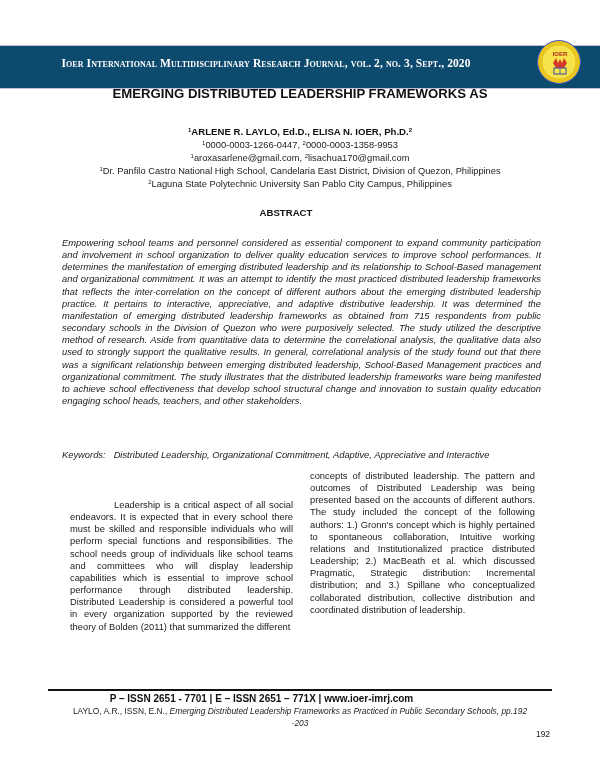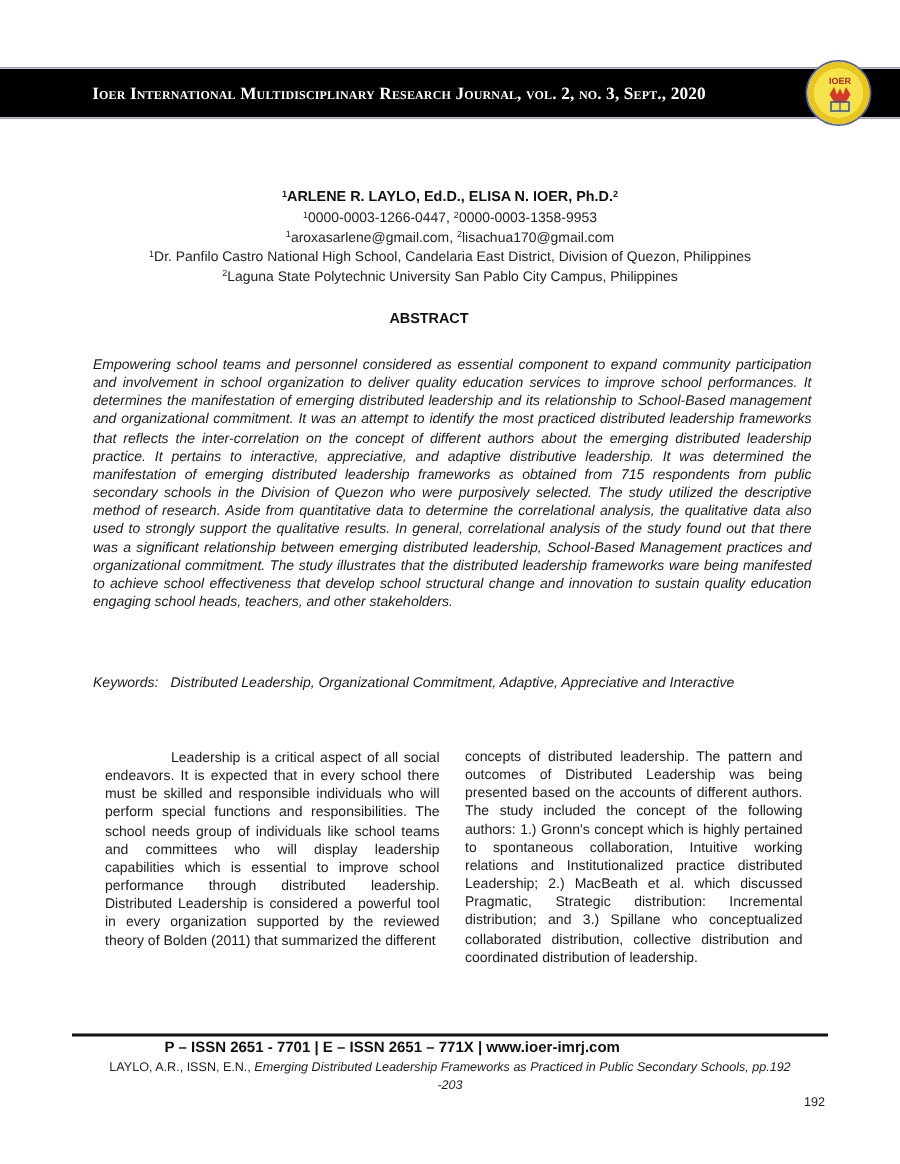--- a/index.html
+++ b/index.html
@@ -1,21 +1,21 @@
 <!DOCTYPE html>
 <html><head>
   <meta charset="utf-8">
   <style>
     * { margin: 0; padding: 0; box-sizing: border-box; }
     html, body { width: 600px; height: 776px; background: #ffffff; overflow: hidden; }
     body { position: relative; font-family: "Liberation Sans", sans-serif; color: #111; }
 
     .banner {
-      position: absolute; left: 0; top: 45px; width: 600px; height: 34px;
-      background: #000000;
+      position: absolute; left: 0; top: 45px; width: 600px; height: 44px;
+      background: #0c4a6e;
       border-top: 1px solid #bfbfd8;
       border-bottom: 1px solid #bfbfd8;
     }
     .banner-title {
       position: absolute; left: 0; top: 0; width: 532px; height: 34px;
       line-height: 34px; text-align: center;
       color: #ffffff; font-family: "Liberation Serif", serif;
       font-weight: bold; font-size: 11.5px; font-variant: small-caps;
       letter-spacing: 0.1px; white-space: nowrap;
     }
@@ -53,21 +53,21 @@
     .keywords {
       position: absolute; left: 62px; top: 449px; width: 479px;
       font-style: italic; font-size: 9.35px; line-height: 12.15px; color: #1a1a1a;
     }
     .keywords .kw-label { margin-right: 8px; }
 
     .col-left {
       position: absolute; left: 70px; top: 499px; width: 223px;
     }
     .col-right {
-      position: absolute; left: 310px; top: 498px; width: 225px;
+      position: absolute; left: 310px; top: 470px; width: 225px;
     }
     .section-heading {
       font-weight: bold; font-size: 9.6px; line-height: 12px; margin-bottom: 14px;
     }
     .col-text {
       font-size: 9.35px; line-height: 12.15px; text-align: justify; color: #1a1a1a;
     }
     .indent { text-indent: 44px; }
 
     .footer-rule {
@@ -96,20 +96,21 @@
 <div class="logo">
   <svg width="44" height="44" viewBox="0 0 44 44">
     <text x="22" y="15" text-anchor="middle" font-family="Liberation Sans, sans-serif" font-size="6" font-weight="bold" fill="#b02a1e">IOER</text>
     <path d="M15 22 L18 17 L20 22 L22 18 L24 22 L26 17 L29 22 L26 27 L18 27 Z" fill="#d23a2a"></path>
     <rect x="16" y="27" width="12" height="6" fill="none" stroke="#2c4fa8" stroke-width="1"></rect>
     <line x1="22" y1="27" x2="22" y2="33" stroke="#2c4fa8" stroke-width="0.8"></line>
   </svg>
 </div>
 
 <div class="title">
+  <div>EMERGING DISTRIBUTED LEADERSHIP FRAMEWORKS AS</div>
 </div>
 
 <div class="authors">
   <sup>1</sup><span>ARLENE R. LAYLO, Ed.D., ELISA N. IOER, Ph.D.</span><sup>2</sup>
 </div>
 
 <div class="info-line" style="top:139px;">
   <sup>1</sup><span>0000-0003-1266-0447, </span><sup>2</sup><span>0000-0003-1358-9953</span>
 </div>
 <div class="info-line" style="top:152px;">

